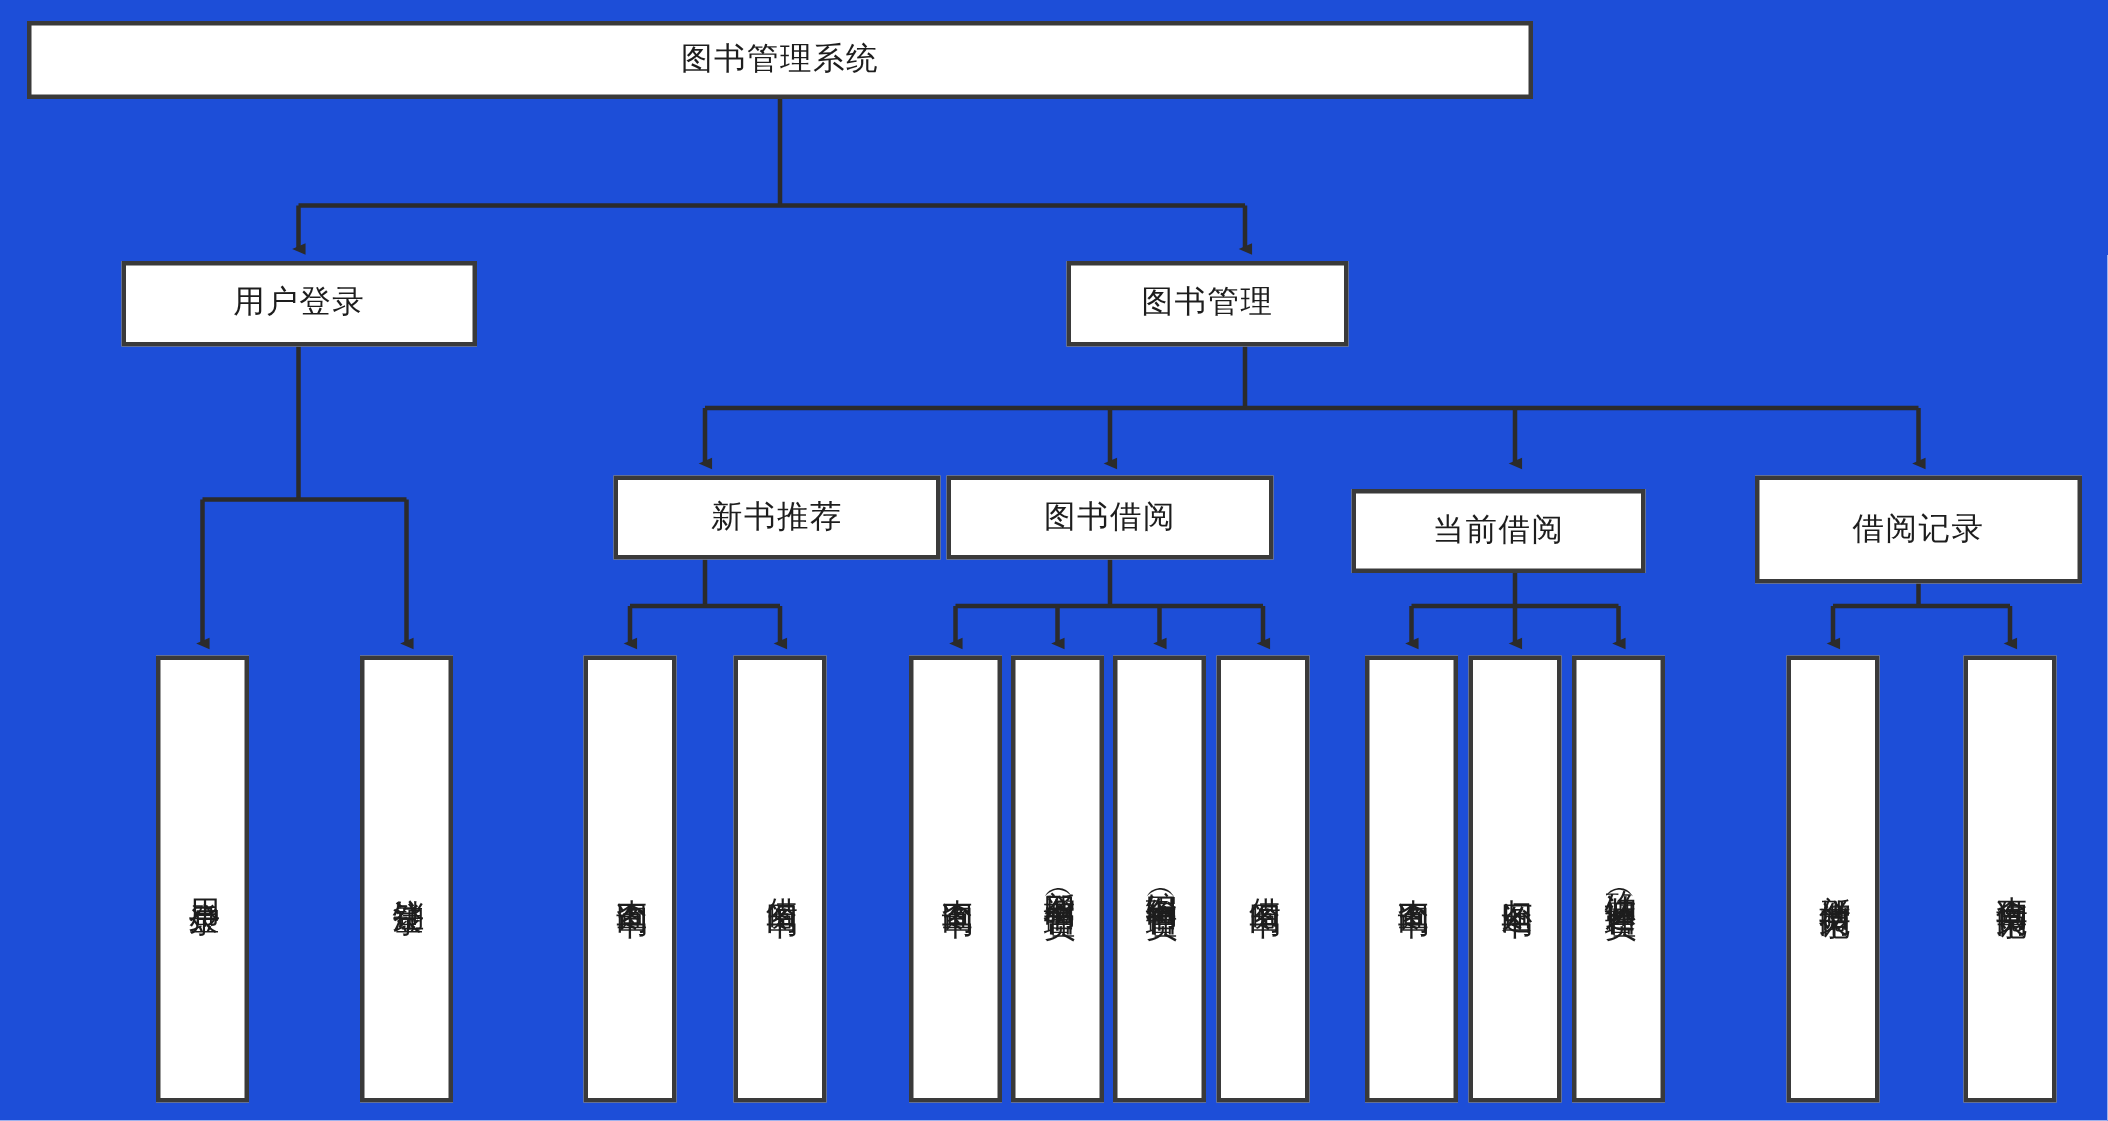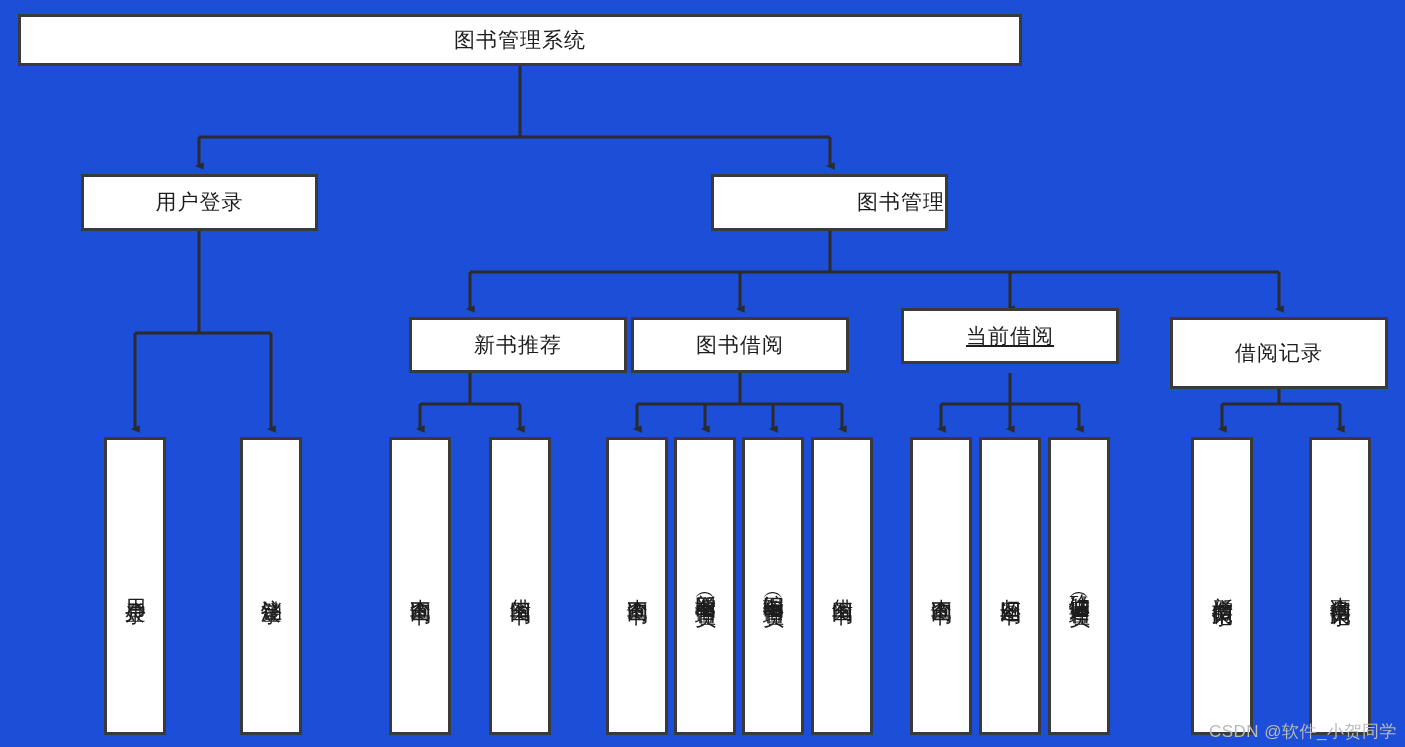--- a/index.html
+++ b/index.html
@@ -124,33 +124,33 @@
   </svg>
 
   <div class="node h" style="left:18px; top:14px; width:1004px; height:52px;">
     <span class="txt">图书管理系统</span>
   </div>
 
   <div class="node h" style="left:81px; top:174px; width:237px; height:57px;">
     <span class="txt">用户登录</span>
   </div>
 
-  <div class="node h" style="left:711px; top:174px; width:237px; height:57px;justify-content:flex-end;">
+  <div class="node h" style="left:711px; top:174px; width:188px; height:57px;">
     <span class="txt">图书管理</span>
   </div>
 
   <div class="node h" style="left:361px; top:317px; width:218px; height:56px;margin-left:48px;">
     <span class="txt">新书推荐</span>
   </div>
 
   <div class="node h" style="left:631px; top:317px; width:218px; height:56px;">
     <span class="txt">图书借阅</span>
   </div>
 
-  <div class="node h" style="left:901px; top:308px; width:218px; height:56px;text-decoration:underline;">
+  <div class="node h" style="left:901px; top:326px; width:196px; height:56px;">
     <span class="txt">当前借阅</span>
   </div>
 
   <div class="node h" style="left:1170px; top:317px; width:218px; height:72px;">
     <span class="txt">借阅记录</span>
   </div>
 
   <div class="node v" style="left:104px; top:437px; width:62px; height:298px;">
     <span class="txt">用户登录</span>
   </div>
@@ -196,15 +196,14 @@
   </div>
 
   <div class="node v" style="left:1191px; top:437px; width:62px; height:298px;">
     <span class="txt">新增借阅记录</span>
   </div>
 
   <div class="node v" style="left:1309px; top:437px; width:62px; height:298px;">
     <span class="txt">查询借阅记录</span>
   </div>
 
-  <div class="watermark">CSDN @软件_小贺同学</div>
 
 </div>
 
 </body></html>

